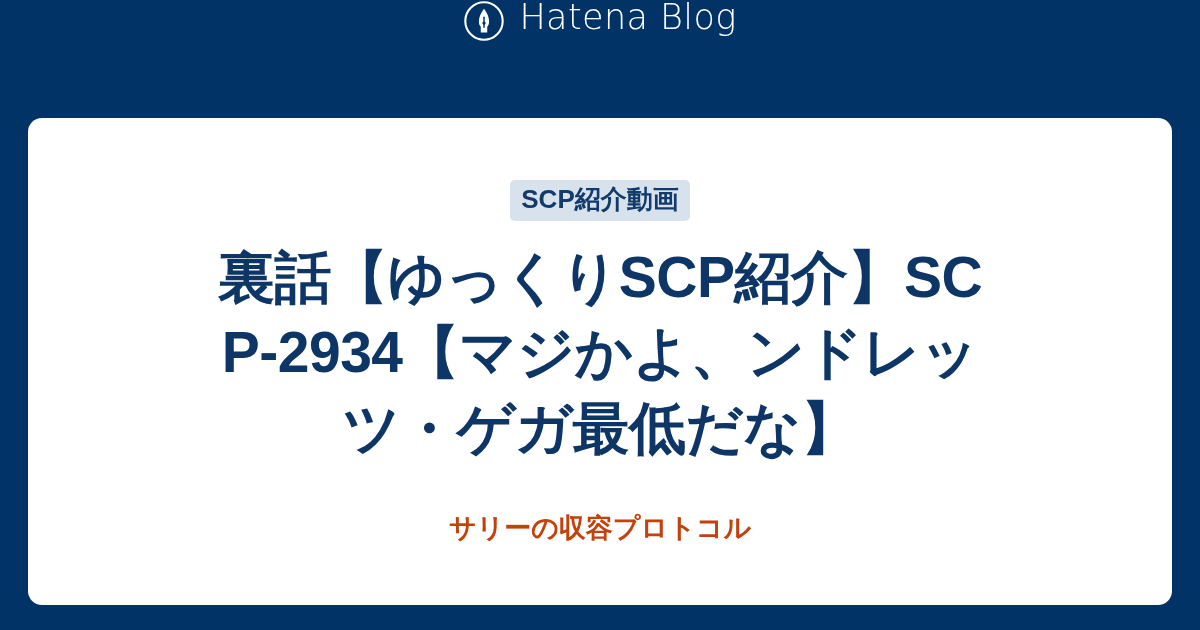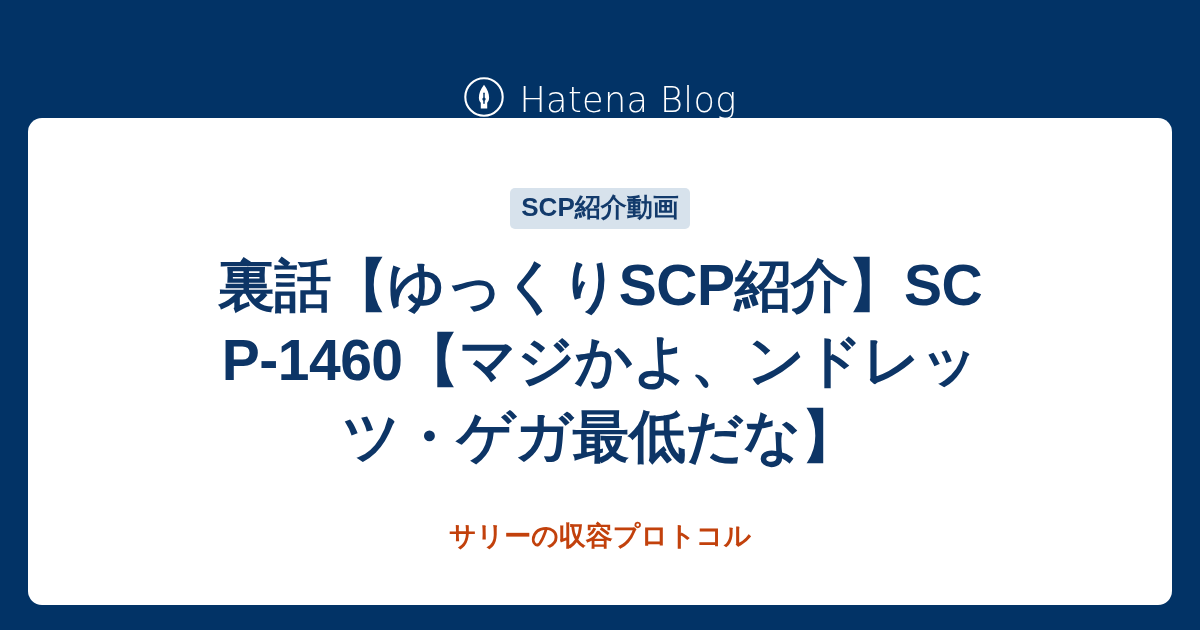--- a/index.html
+++ b/index.html
@@ -23,21 +23,21 @@
   }
 
   
   .brand-bar {
     position: absolute;
     top: 0;
     left: 0;
     width: 1200px;
     height: 118px;
     display: flex;
-    align-items: flex-end;
+    align-items: flex-start;
     justify-content: center;
     gap: 14px;
   }
   .brand-logo {
     width: 42px;
     height: 42px;
     flex: 0 0 auto;
     display: block;
   }
   .brand-name {
@@ -62,21 +62,21 @@
     box-sizing: border-box;
     display: flex;
     flex-direction: column;
     align-items: center;
     justify-content: flex-start;
     overflow: hidden;
   }
 
   .card-inner {
     width: 790px;
-    margin: 8px auto;
+    margin: 0 auto;
     text-align: center;
     padding-top: 62px;
     box-sizing: border-box;
   }
 
   
   .category-badge {
     display: inline-block;
     background: #d7e2ec;
     color: #123a6b;
@@ -129,20 +129,20 @@
     <span class="brand-name">Hatena Blog</span>
   </div>
 
   <div class="card">
     <div class="card-inner">
 
       <div>
         <span class="category-badge">SCP紹介動画</span>
       </div>
 
-      <h1 class="entry-title">裏話【ゆっくりSCP紹介】SCP-1460【マジかよ、ンドレッツ・ゲガ最低だな】</h1>
+      <h1 class="entry-title">裏話【ゆっくりSCP紹介】SCP-2934【マジかよ、ンドレッツ・ゲガ最低だな】</h1>
 
       <div class="blog-name">サリーの収容プロトコル</div>
 
     </div>
   </div>
 
 </div>
 
 </body></html>

